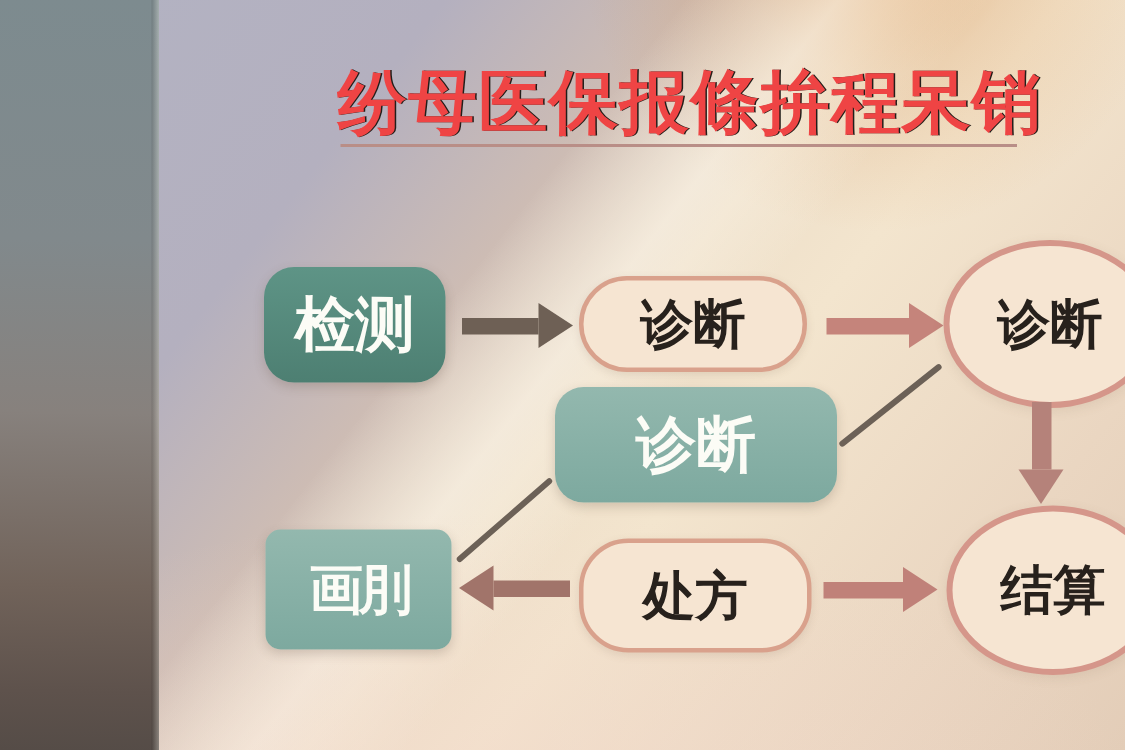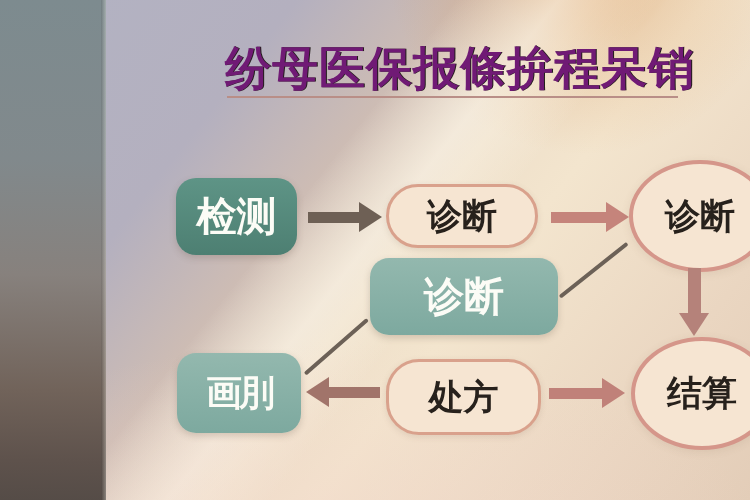--- a/index.html
+++ b/index.html
@@ -20,41 +20,41 @@
       linear-gradient(128deg, rgba(255,250,238,0) 40%, rgba(255,250,238,0.55) 49%, rgba(255,244,228,0) 58%);
   }
   .paper-edge { position:absolute; left:0; top:0; width:106px; height:500px;
     background:linear-gradient(181deg, #7d8b8f 0%, #81898c 32%, #87817d 55%, #71635a 78%, #5e524c 92%, #554c47 100%);
   }
   .paper-edge::after { content:""; position:absolute; right:0; top:0; width:5px; height:100%;
     background:linear-gradient(90deg, rgba(20,20,20,0.12), rgba(255,255,245,0.30)); }
 
   
   .title { position:absolute; top:38px; left:460px; transform:translateX(-50%);
-    white-space:nowrap; font-size:46px; font-weight:800; color:#701a75;
+    white-space:nowrap; font-size:46px; font-weight:800; color:#ef4444;
     letter-spacing:1px; text-shadow:1px 0 0 #221e1a; }
   .title-underline { position:absolute; left:227px; top:96px; width:451px; height:2px;
     background:var(--underline,#b98e87); }
 
   
   .node { position:absolute; display:flex; align-items:center; justify-content:center;
     font-weight:bold; box-sizing:border-box; }
   .solid { color:#fcfcf6; box-shadow:0 3px 7px rgba(90,75,60,0.22); }
   .solid-dark  { background:linear-gradient(180deg,#5e9486,#4d7f72); border-radius:20px; }
   .solid-light { background:linear-gradient(180deg,#93b8ae,#7da99f); border-radius:19px; }
   .outline { background:var(--outline-fill,#f6e5d2); border:3px solid var(--outline-border,#d9a18c);
     border-radius:33px; color:#27211c; box-shadow:0 2px 6px rgba(120,95,75,0.15); }
   .ellipse { background:var(--outline-fill,#f5e4d1); border:4px solid var(--ellipse-border,#d5968a);
     border-radius:50%; color:#27211c; box-shadow:0 2px 8px rgba(120,95,75,0.12); }
 
   #node-test        { left:176px; top:178px; width:121px; height:77px; font-size:40px; }
   #node-diag-box    { left:386px; top:184px; width:152px; height:64px; font-size:35px; }
   #node-diag-ell    { left:629px; top:160px; width:142px; height:112px; font-size:35px; }
   #node-diag-mid    { left:370px; top:258px; width:188px; height:77px; font-size:40px; }
-  #node-pickup      { left:177px; top:353px; width:124px; height:80px; font-size:36px; letter-spacing:-3px; }
+  #node-pickup      { left:177px; top:353px; width:124px; height:80px; font-size:36px; letter-spacing:-3px;border-radius:10px; }
   #node-presc       { left:386px; top:359px; width:155px; height:76px; font-size:35px; }
   #node-settle-ell  { left:631px; top:337px; width:142px; height:113px; font-size:35px; }
 
   
   .harrow { position:absolute; display:flex; align-items:center; }
   .harrow .shaft { height:11px; flex:1; }
   .harrow .head-right { width:0; height:0; border-top:15px solid transparent;
     border-bottom:15px solid transparent; border-left-width:23px; border-left-style:solid; }
   .harrow .head-left { width:0; height:0; border-top:15px solid transparent;
     border-bottom:15px solid transparent; border-right-width:23px; border-right-style:solid; }

